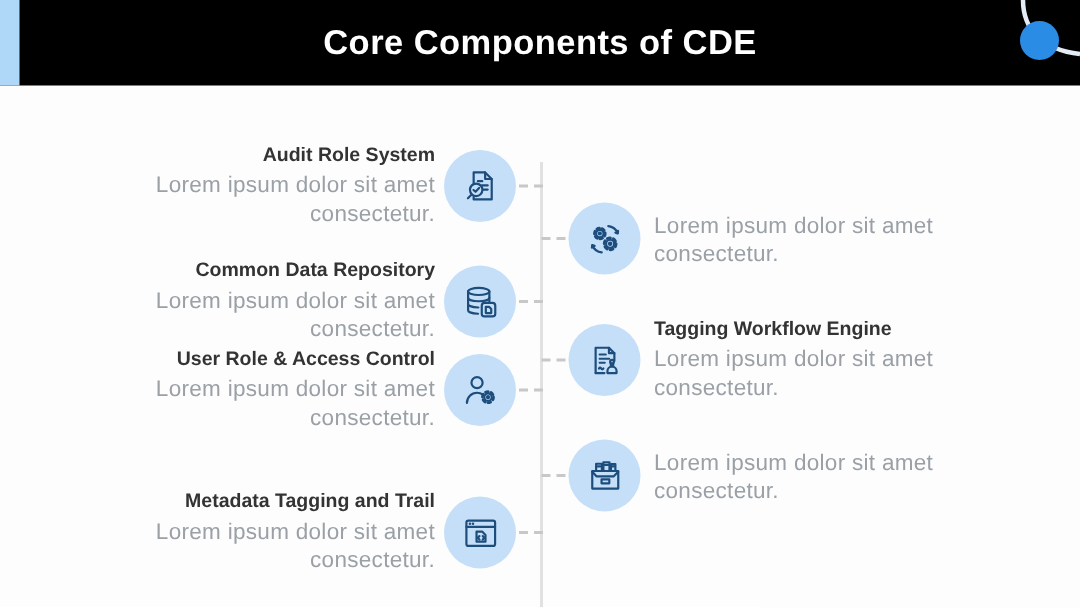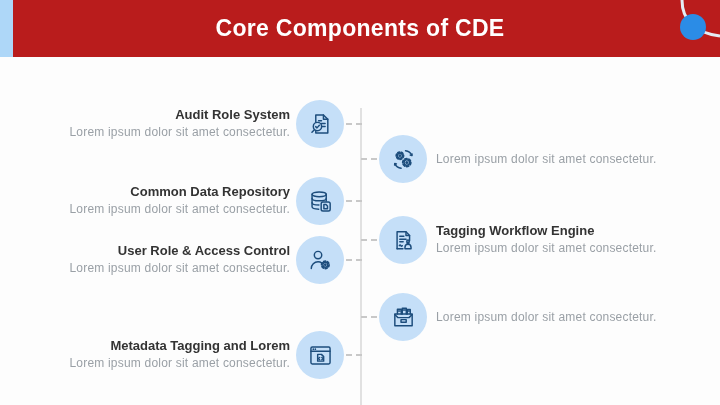--- a/index.html
+++ b/index.html
@@ -1,36 +1,36 @@
 <!DOCTYPE html>
 <html><head>
 <meta charset="utf-8">
 <style>
   html,body{margin:0;padding:0;background:#ffffff;font-family:"Liberation Sans",sans-serif;}
   .slide{position:relative;width:720px;height:405px;background:#fdfdfd;overflow:hidden;}
 
   
-  .header{position:absolute;top:0;left:0;width:720px;height:57px;background:#b91c1c;
+  .header{position:absolute;top:0;left:0;width:720px;height:57px;background:#000000;
           display:flex;align-items:center;justify-content:center;}
   .header-strip{position:absolute;left:0;top:0;width:13px;height:57px;background:#aed7f8;}
   .header-title{color:#ffffff;font-size:23px;font-weight:700;letter-spacing:.3px;}
   .corner-deco{position:absolute;top:0;right:0;}
 
   
   .vline{position:absolute;left:360px;top:108px;width:2px;height:297px;background:#e1e1e1;}
 
   
   .item{position:absolute;display:flex;align-items:center;height:48px;}
   .item .text{display:flex;flex-direction:column;justify-content:center;}
   .item.left{left:50px;width:312px;}
   .item.left .text{width:240px;text-align:right;margin-right:6px;}
   .item.right{left:361px;width:320px;}
   .item.right .text{text-align:left;margin-left:9px;width:250px;}
   .title{font-size:13px;font-weight:700;color:#333333;line-height:1.25;}
-  .desc{font-size:12px;color:#9aa0a6;line-height:1.3;margin-top:2px;letter-spacing:.2px;}
+  .desc{font-size:15px;color:#9aa0a6;line-height:1.3;margin-top:2px;letter-spacing:.2px;}
   .icon-circle{flex:0 0 48px;width:48px;height:48px;border-radius:50%;background:#c5dff8;
                display:flex;align-items:center;justify-content:center;color:#1d4d7c;}
   .connector{width:16px;height:0;border-top:2px dashed #c8c8c8;flex:0 0 16px;}
   .item.left .connector{margin-left:2px;}
   .item.right .connector{margin-right:2px;}
   svg.icn{display:block;}
 </style>
 </head>
 <body>
 
@@ -155,21 +155,21 @@
         <rect x="9.8" y="13.9" width="4.6" height="2.3"></rect>
       </svg>
     </div>
     <div class="text">
       <div class="desc">Lorem ipsum dolor sit amet consectetur.</div>
     </div>
   </div>
 
   <div class="item left" style="top:331px">
     <div class="text">
-      <div class="title">Metadata Tagging and Lorem</div>
+      <div class="title">Metadata Tagging and Trail</div>
       <div class="desc">Lorem ipsum dolor sit amet consectetur.</div>
     </div>
     <div class="icon-circle">
       <svg class="icn" width="27" height="27" viewBox="0 0 24 24" fill="none" stroke="currentColor" stroke-width="1.3" stroke-linecap="round" stroke-linejoin="round">
         <rect x="3.5" y="4.5" width="17" height="15" rx="1.2"></rect>
         <path d="M3.5 8.2h17"></path>
         <path d="M5.6 6.4h.01M7.4 6.4h.01" stroke-width="1.5"></path>
         <path d="M9.5 17v-6h3.3l2 2v4z"></path>
         <path d="M11.2 13.7l-1 1 1 1M13.2 13.7l1 1-1 1"></path>
       </svg>

